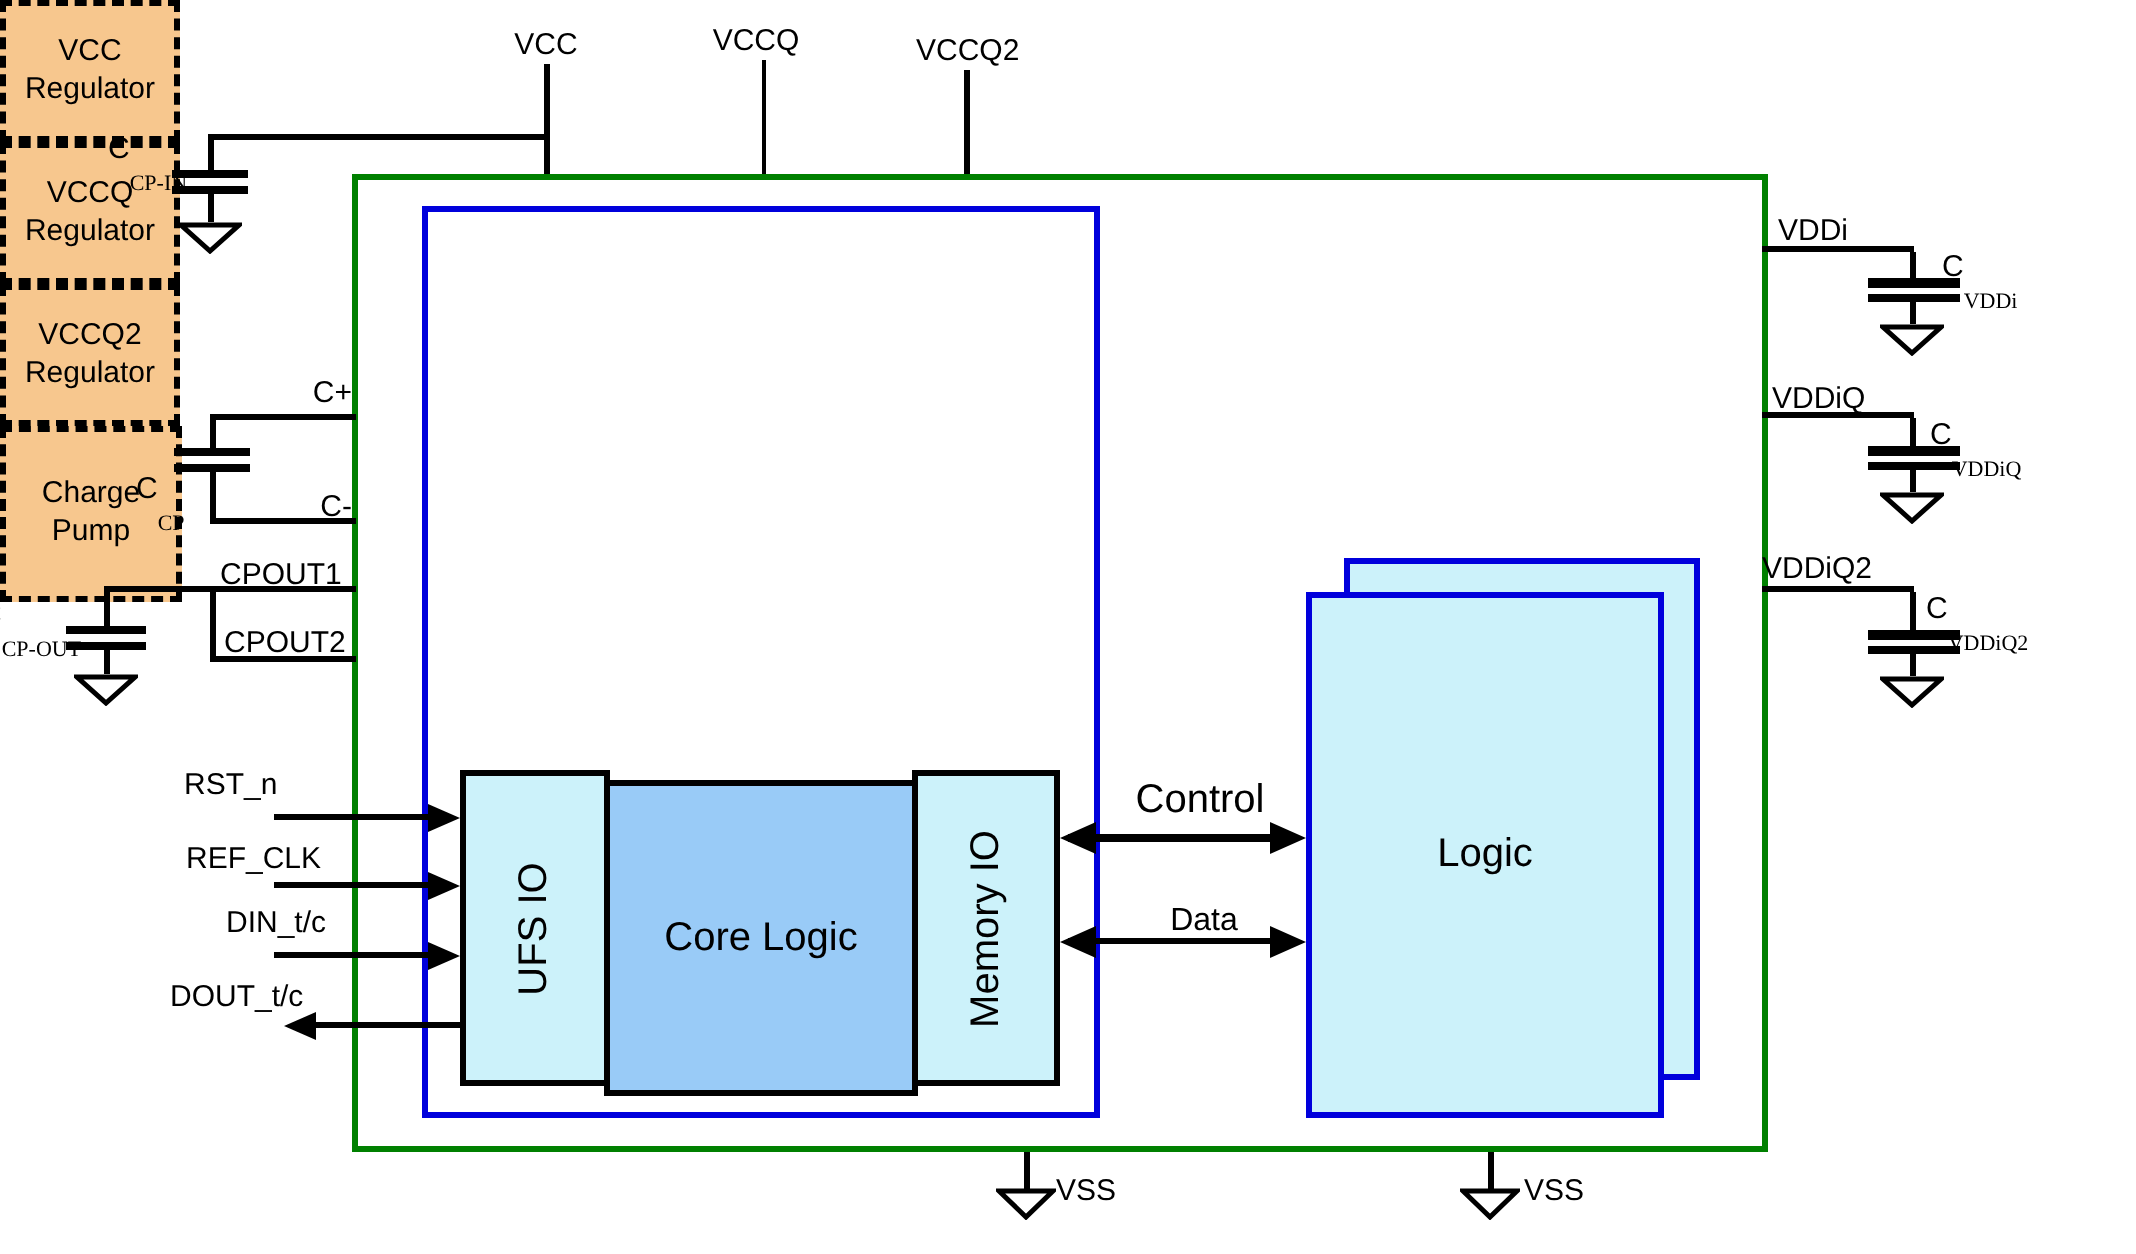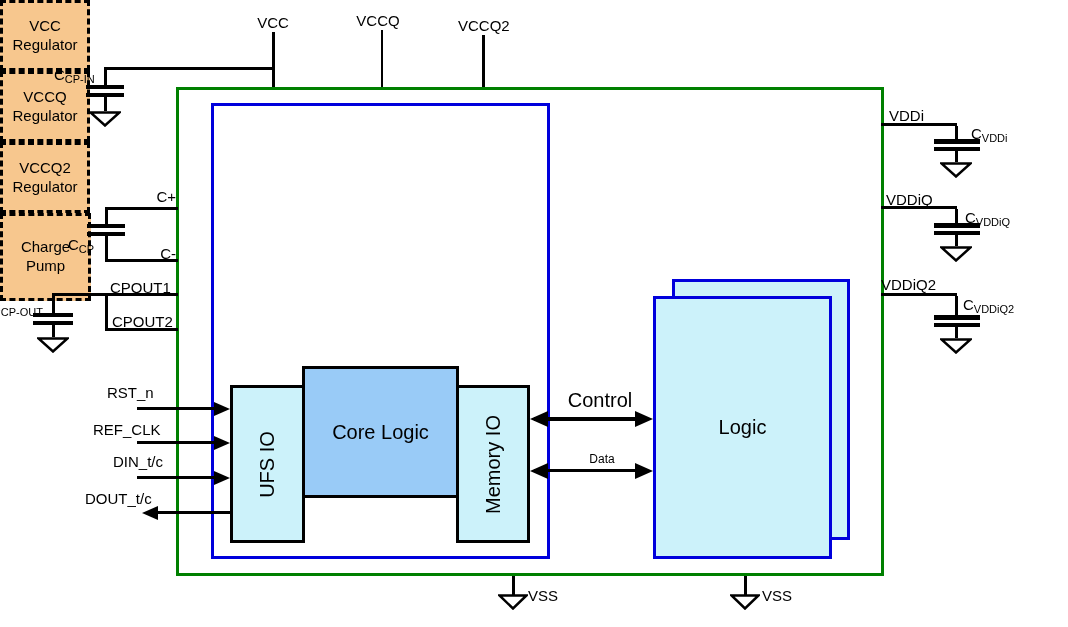--- a/index.html
+++ b/index.html
@@ -26,21 +26,21 @@
        font-size:15px;line-height:1.25;white-space:pre-line;}
   .iobox{border:3px solid var(--wire);background:var(--io_fill);}
   .corebox{border:3px solid var(--wire);background:var(--core_fill);
        display:flex;align-items:center;justify-content:center;font-size:20px;}
   .membox{border:3px solid var(--memory_border);background:var(--io_fill);}
   .memfront{display:flex;align-items:center;justify-content:center;font-size:20px;}
   .rotwrap{position:absolute;display:flex;align-items:center;justify-content:center;}
   .rotwrap span{transform:rotate(-90deg);white-space:nowrap;font-size:20px;}
   .wire{position:absolute;background:var(--wire);}
   .lbl{position:absolute;font-size:15px;white-space:nowrap;}
-  .lbl sub,.sub{font-size:11px;position:relative;top:3px;}
+  .lbl sub,.sub{font-size:11px;position:relative;top:16px;font-family:Liberation Serif, serif;}
   .ctr{text-align:center;}
   .rgt{text-align:right;}
   .ah-r{position:absolute;width:0;height:0;border-style:solid;
         border-width:7px 0 7px 16px;border-color:transparent transparent transparent var(--wire);}
   .ah-l{position:absolute;width:0;height:0;border-style:solid;
         border-width:7px 16px 7px 0;border-color:transparent var(--wire) transparent transparent;}
   .ah-r.big{border-width:8px 0 8px 18px;}
   .ah-l.big{border-width:8px 18px 8px 0;}
   .gnd{position:absolute;}
 </style>
@@ -58,21 +58,21 @@
   <div class="reg" style="left:337px;top:121px;width:90px;height:71px;"><span>VCCQ
 Regulator</span></div>
   <div class="reg" style="left:443px;top:121px;width:90px;height:71px;"><span>VCCQ2
 Regulator</span></div>
 
   <div class="reg" style="left:229px;top:263px;width:91px;height:88px;"><span>Charge
 Pump</span></div>
 
   <div class="box iobox" style="left:230px;top:385px;width:75px;height:158px;"></div>
   <div class="box iobox" style="left:456px;top:385px;width:74px;height:158px;"></div>
-  <div class="box corebox" style="left:302px;top:366px;width:157px;height:132px;">
+  <div class="box corebox" style="left:302px;top:390px;width:157px;height:158px;">
       <span>Core Logic</span>
     </div>
   <div class="rotwrap" style="left:230px;top:385px;width:75px;height:158px;">
       <span>UFS IO</span>
     </div>
   <div class="rotwrap" style="left:456px;top:385px;width:74px;height:158px;">
       <span>Memory IO</span>
     </div>
 
   <div class="box membox" style="left:672px;top:279px;width:178px;height:261px;"></div>
@@ -114,42 +114,42 @@
   <div class="wire" style="left:105px;top:328px;width:73px;height:3px;"></div>
   <div class="lbl" style="left:-10px;top:299px;"><span>C</span><span class="sub">CP-OUT</span></div>
   <div class="wire" style="left:52px;top:296px;width:3px;height:17px;"></div>
   <div class="wire" style="left:33px;top:313px;width:40px;height:4px;"></div>
   <div class="wire" style="left:33px;top:321px;width:40px;height:4px;"></div>
   <div class="wire" style="left:52px;top:325px;width:3px;height:12px;"></div>
   <svg class="gnd" style="left:37px;top:337px;" width="32" height="16">
       <polygon points="1.5,1.5 30.5,1.5 16,14.5" fill="#fff" stroke="#000" stroke-width="2.5"></polygon>
     </svg>
 
-  <div class="lbl" style="left:107px;top:384px;">RST_n</div>
+  <div class="lbl" style="left:92px;top:384px;">RST_n</div>
   <div class="wire" style="left:137px;top:407px;width:80px;height:3px;"></div>
   <div class="ah-r" style="left:214px;top:402px;"></div>
 
   <div class="lbl" style="left:93px;top:421px;">REF_CLK</div>
   <div class="wire" style="left:137px;top:441px;width:80px;height:3px;"></div>
   <div class="ah-r" style="left:214px;top:436px;"></div>
 
   <div class="lbl" style="left:113px;top:453px;">DIN_t/c</div>
   <div class="wire" style="left:137px;top:476px;width:80px;height:3px;"></div>
   <div class="ah-r" style="left:214px;top:471px;"></div>
 
   <div class="lbl" style="left:85px;top:490px;">DOUT_t/c</div>
   <div class="wire" style="left:156px;top:511px;width:75px;height:3px;"></div>
   <div class="ah-l" style="left:142px;top:506px;"></div>
 
   <div class="lbl ctr" style="left:555px;top:389px;width:90px;font-size:20px;text-align:center;">Control</div>
   <div class="wire" style="left:534px;top:417px;width:112px;height:4px;"></div>
   <div class="ah-l big" style="left:530px;top:411px;"></div>
   <div class="ah-r big" style="left:635px;top:411px;"></div>
 
-  <div class="lbl ctr" style="left:557px;top:452px;width:90px;font-size:12px;text-align:center;">Data</div>
+  <div class="lbl ctr" style="left:557px;top:452px;width:90px;font-size:16px;text-align:center;">Data</div>
   <div class="wire" style="left:534px;top:469px;width:112px;height:3px;"></div>
   <div class="ah-l big" style="left:530px;top:463px;"></div>
   <div class="ah-r big" style="left:635px;top:463px;"></div>
 
   <div class="lbl" style="left:889px;top:107px;">VDDi</div>
   <div class="wire" style="left:881px;top:123px;width:76px;height:3px;"></div>
   <div class="wire" style="left:955px;top:126px;width:3px;height:13px;"></div>
   <div class="wire" style="left:934px;top:139px;width:46px;height:5px;"></div>
   <div class="wire" style="left:934px;top:147px;width:46px;height:4px;"></div>
   <div class="wire" style="left:955px;top:151px;width:3px;height:11px;"></div>

